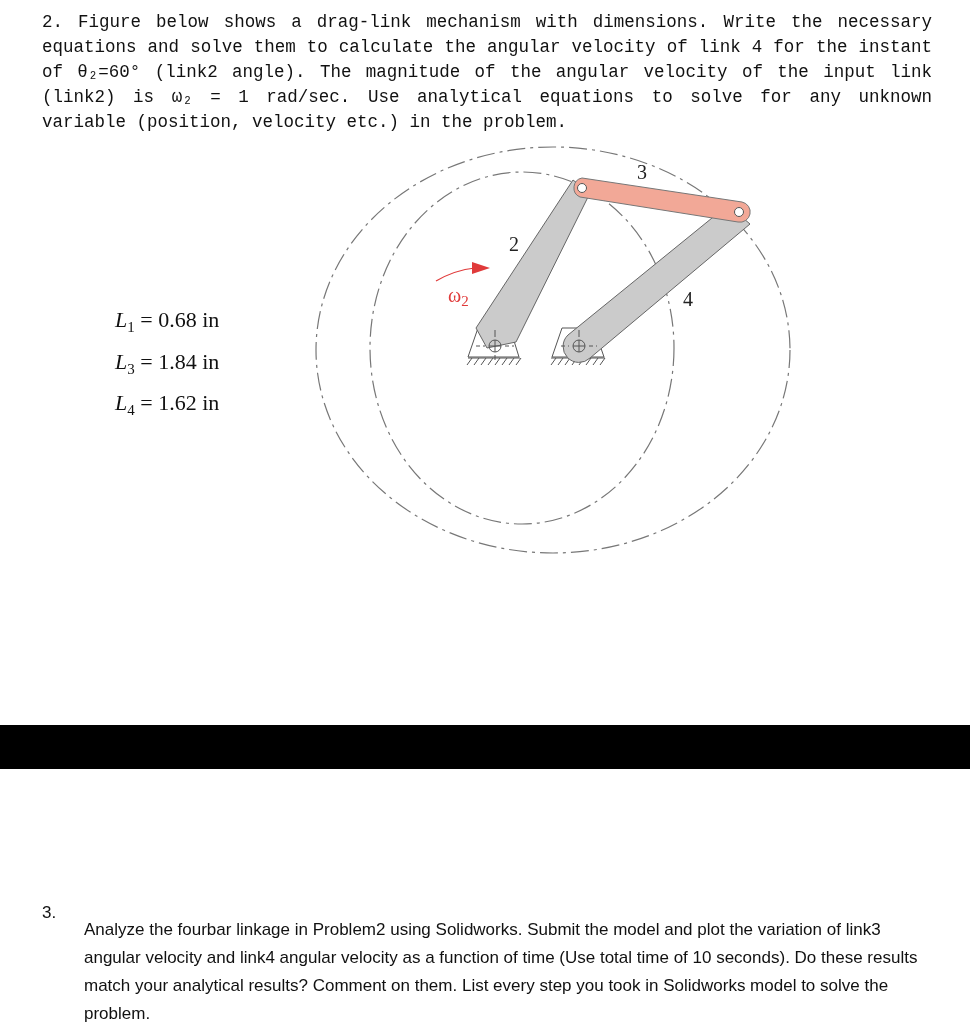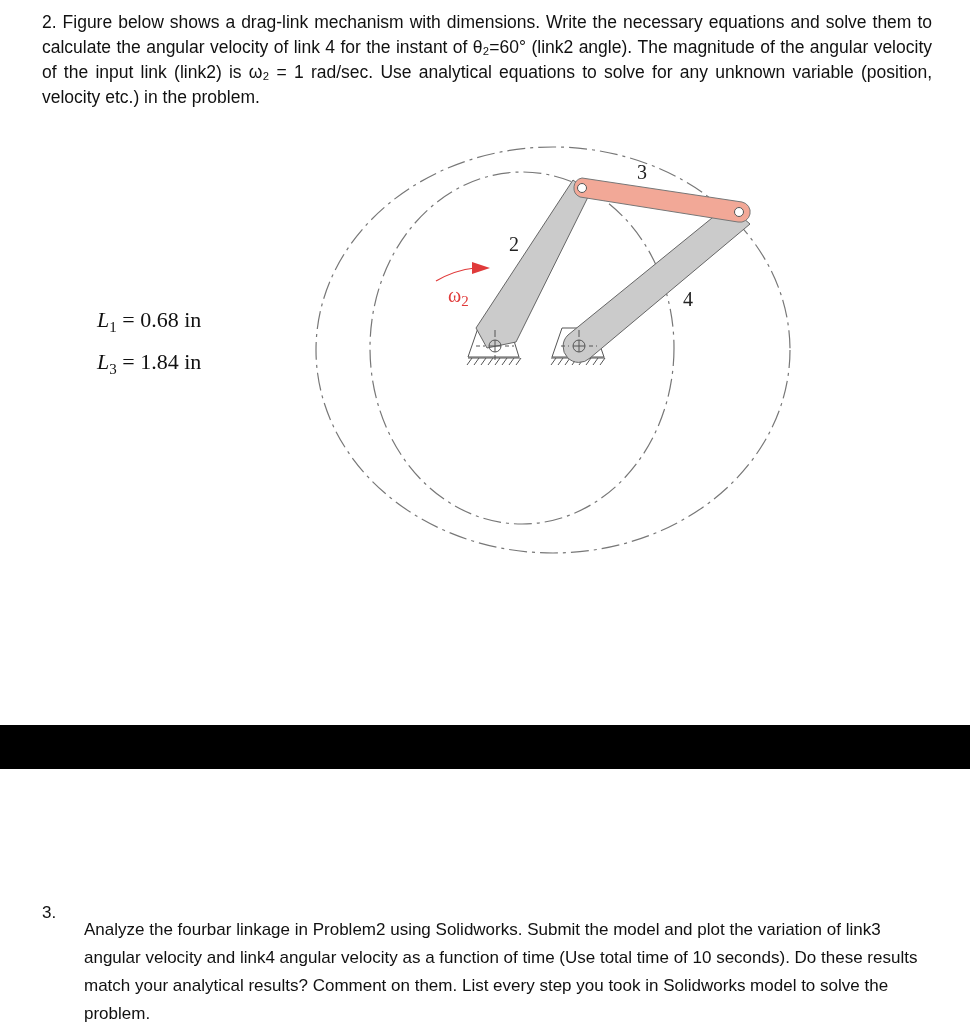--- a/index.html
+++ b/index.html
@@ -1,19 +1,19 @@
 <!DOCTYPE html>
 <html><head>
 <meta charset="utf-8">
 <style>
   html, body { margin:0; padding:0; background:#fff; }
   body { width:970px; height:1024px; position:relative; overflow:hidden; font-family:"Liberation Sans", sans-serif; color:#111; }
-  .q2 { position:absolute; left:42px; top:10px; width:890px; font-size:17.5px; line-height:25px; text-align:justify; }
+  .q2 { position:absolute; left:42px; top:10px; width:890px; font-size:17.5px; line-height:25px; text-align:justify;font-family:Liberation Mono, monospace; }
   .figure { position:absolute; left:0; top:120px; width:970px; height:470px; }
-  .lengths { position:absolute; left:97px; top:303px; font-family:"Liberation Serif", serif; font-size:22px; line-height:34.5px; }
+  .lengths { position:absolute; left:115px; top:303px; font-family:"Liberation Serif", serif; font-size:22px; line-height:34.5px; }
   .lengths .row { white-space:nowrap; }
   .lengths i { font-style:italic; }
   .lengths sub { font-size:15px; vertical-align:-5px; }
   .band { position:absolute; left:0; top:725px; width:970px; height:44px; background:#000; }
   .q3 { position:absolute; left:42px; top:899px; width:900px; font-size:17px; line-height:28px; }
   .q3 .num { position:absolute; left:0; top:0; }
   .q3 .body { margin-left:42px;margin-top:17px; }
   svg text { font-family:"Liberation Serif", serif; }
 </style>
 </head>
@@ -99,20 +99,21 @@
     <text x="448" y="302" font-size="20" fill="#e03a3a"><tspan>ω</tspan><tspan font-size="15" dy="4">2</tspan></text>
     <text x="509" y="251" font-size="20" fill="#222">2</text>
     <text x="637" y="179" font-size="20" fill="#222">3</text>
     <text x="683" y="306" font-size="20" fill="#222">4</text>
   </svg>
 </div>
 
 <div class="lengths">
   <div class="row"><i>L</i><sub>1</sub> <span>= 0.68 in</span></div>
   <div class="row"><i>L</i><sub>3</sub> <span>= 1.84 in</span></div>
+  <div class="row"><i>L</i><sub>4</sub> <span>= 1.62 in</span></div>
 </div>
 
 <div class="band"></div>
 
 <div class="q3">
   <span class="num">3.</span>
   <div class="body">Analyze the fourbar linkage in Problem2 using Solidworks. Submit the model and plot the variation of link3 angular velocity and link4 angular velocity as a function of time (Use total time of 10 seconds). Do these results match your analytical results? Comment on them.  List every step you took in Solidworks model to solve the problem.</div>
 </div>
 
 </body></html>

